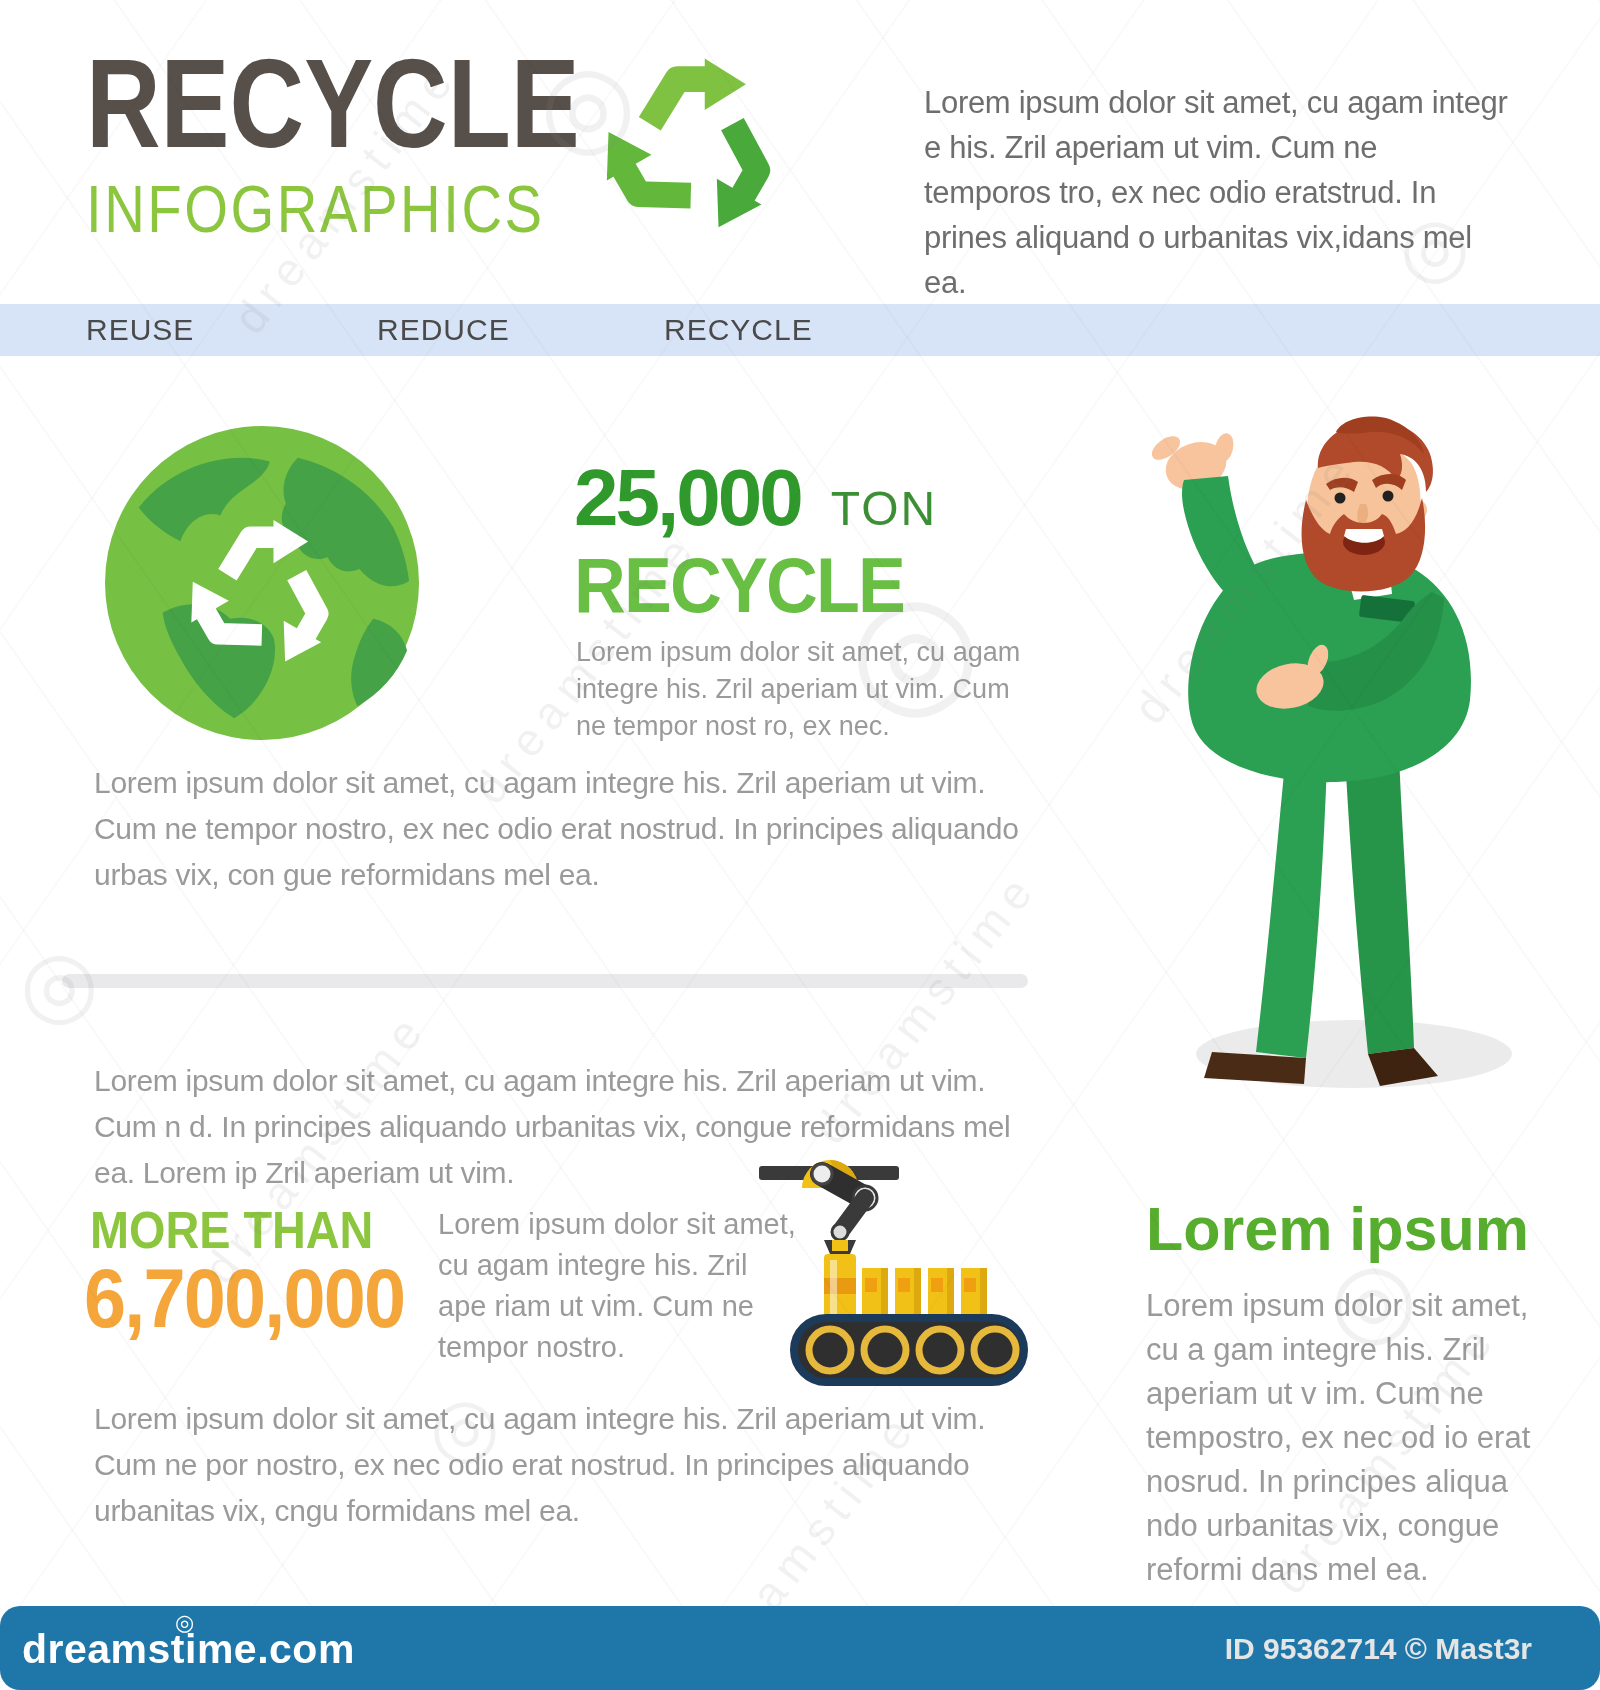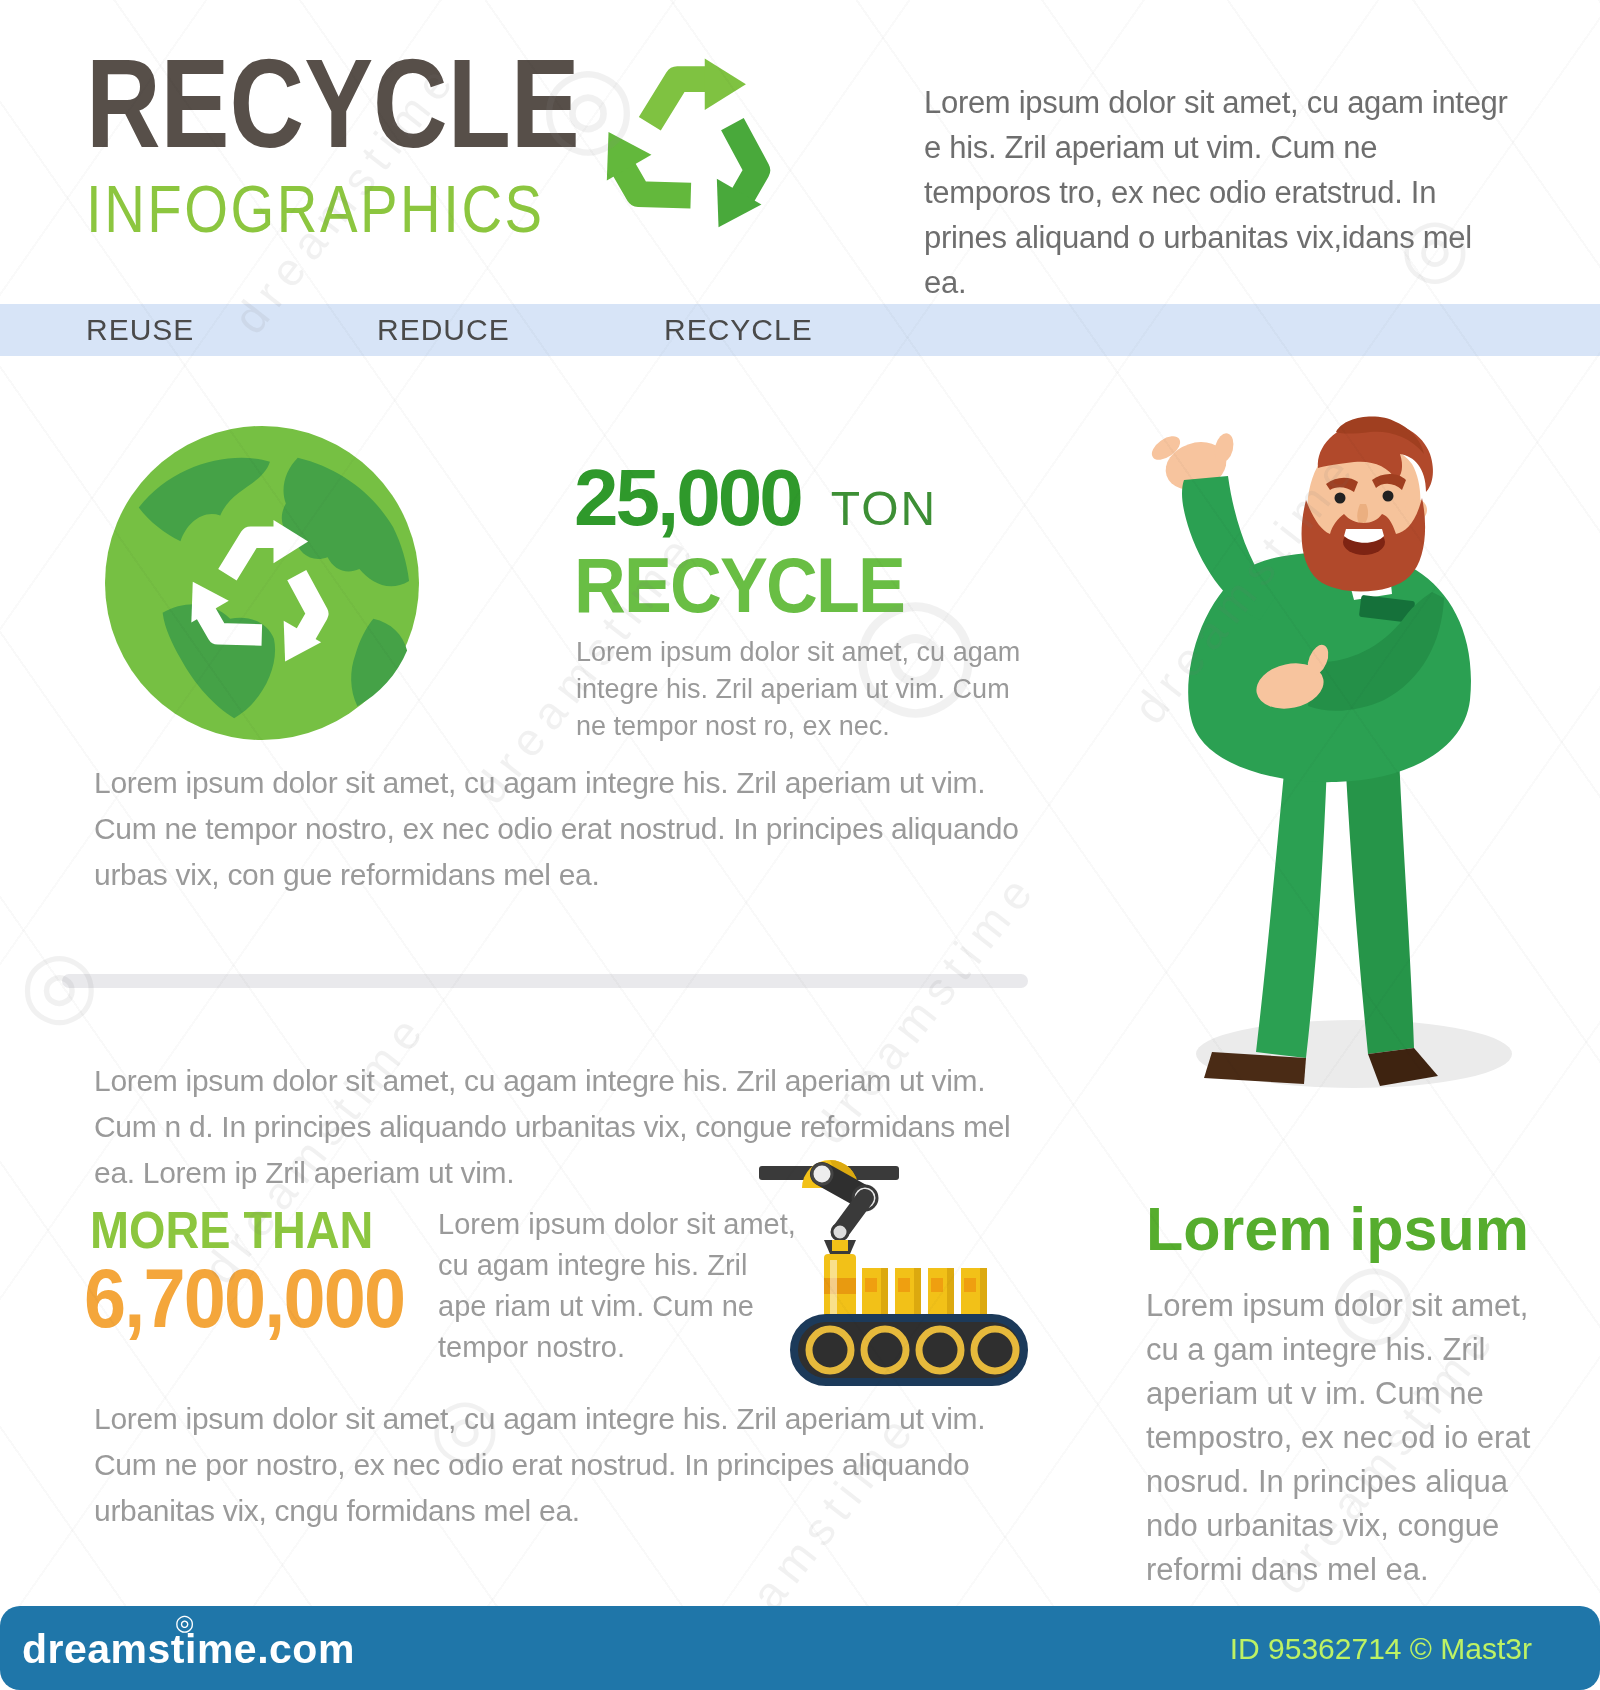--- a/index.html
+++ b/index.html
@@ -59,21 +59,21 @@
   
   .side-heading{position:absolute;left:1146px;top:1194px;font-size:61px;font-weight:800;
       color:var(--green_heading,#56AD2E);}
   .side-body{position:absolute;left:1146px;top:1284px;width:386px;font-size:31px;line-height:44px;color:#9A9A9A;}
 
   
   .footer{position:absolute;left:0;top:1606px;width:1600px;height:84px;background:var(--footer_blue,#1F76A9);z-index:60;border-radius:20px;}
   .footer-brand{position:absolute;left:22px;top:20px;font-size:41px;font-weight:700;color:#ffffff;letter-spacing:0.5px;}
   .footer-brand .dot-spiral{position:absolute;left:153px;top:-16px;font-size:22px;font-weight:400;
       font-family:"DejaVu Sans",sans-serif;}
-  .footer-credit{position:absolute;right:68px;top:26px;font-size:30px;font-weight:400;color:#bef264;}
+  .footer-credit{position:absolute;right:68px;top:26px;font-size:30px;font-weight:700;color:#e5e5e5;}
 </style>
 </head>
 <body>
 
 <div class="page">
 
   <div class="brand-title">RECYCLE</div>
   <div class="brand-sub">INFOGRAPHICS</div>
 
   <svg class="brand-icon" viewBox="0 0 120 120">

